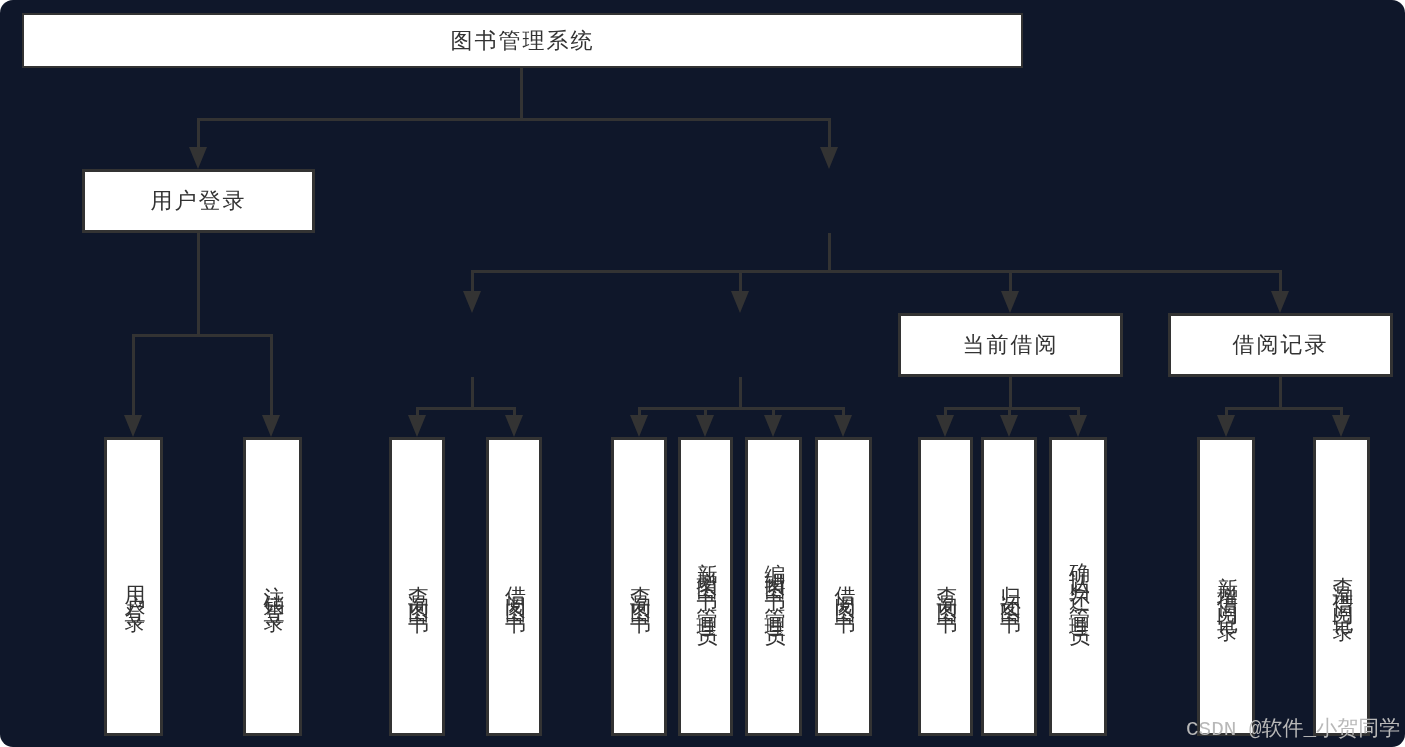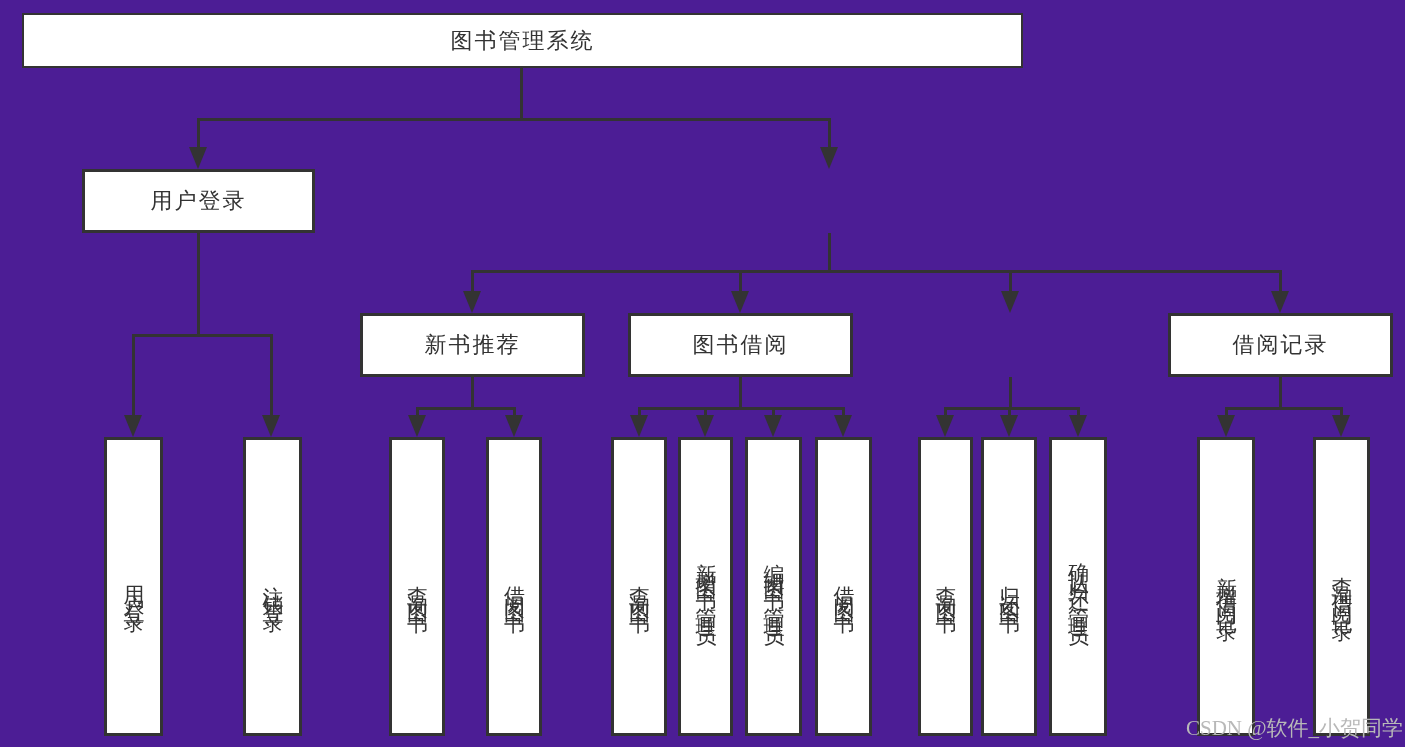--- a/index.html
+++ b/index.html
@@ -1,18 +1,18 @@
 <!DOCTYPE html>
 <html><head>
 <meta charset="utf-8">
 <style>
   html,body { margin:0; padding:0; background:#ffffff; }
   .canvas {
-    position:relative; width:1405px; height:747px; background:#4c1d95;
-    font-family:Liberation Serif, serif; overflow:hidden;
+    position:relative; width:1405px; height:747px; background:#0f172a;
+    font-family:Liberation Mono, monospace; overflow:hidden;border-radius:13px;
   }
   .box {
     position:absolute; box-sizing:border-box; background:#ffffff;
     border:3px solid #333333; color:#333333;
     display:flex; align-items:center; justify-content:center;
     font-size:22px; letter-spacing:2px; z-index:2;
   }
   .rootbox { border-width:2px; font-size:22px; }
   .vbox {
     writing-mode:vertical-rl; text-orientation:mixed;
@@ -63,25 +63,22 @@
   <div class="hline" style="left:471px; top:270px; width:811px;"></div>
   <div class="vline" style="left:471px; top:270px; height:22px;"></div>
   <div class="arrow" style="left:463px; top:291px;"></div>
   <div class="vline" style="left:739px; top:270px; height:22px;"></div>
   <div class="arrow" style="left:731px; top:291px;"></div>
   <div class="vline" style="left:1009px; top:270px; height:22px;"></div>
   <div class="arrow" style="left:1001px; top:291px;"></div>
   <div class="vline" style="left:1279px; top:270px; height:22px;"></div>
   <div class="arrow" style="left:1271px; top:291px;"></div>
 
-  <div class="box" style="left:360px; top:313px; width:225px; height:64px;">
-    <span>新书推荐</span>
-  </div>
-  <div class="box" style="left:628px; top:313px; width:225px; height:64px;">
-    <span>图书借阅</span>
+  <div class="box" style="left:898px; top:313px; width:225px; height:64px;">
+    <span>当前借阅</span>
   </div>
   <div class="box" style="left:1168px; top:313px; width:225px; height:64px;">
     <span>借阅记录</span>
   </div>
 
   <div class="vline" style="left:471px; top:377px; height:30px;"></div>
   <div class="hline" style="left:416px; top:407px; width:100px;"></div>
   <div class="vline" style="left:416px; top:407px; height:10px;"></div>
   <div class="arrow" style="left:408px; top:415px;"></div>
   <div class="vline" style="left:513px; top:407px; height:10px;"></div>

